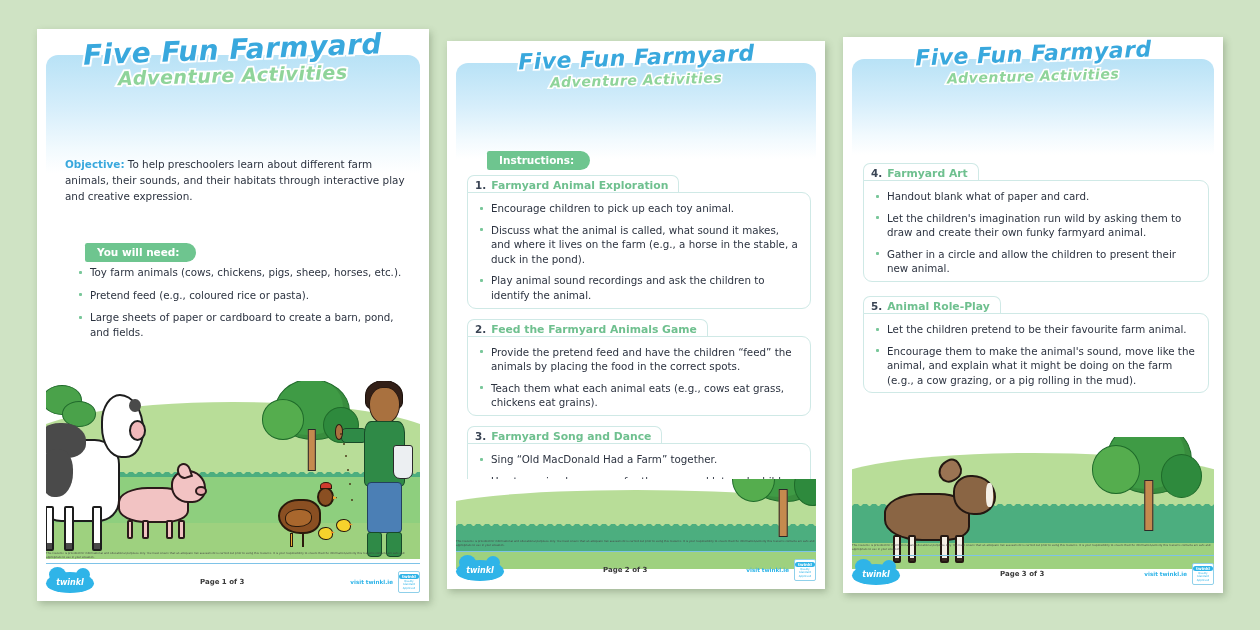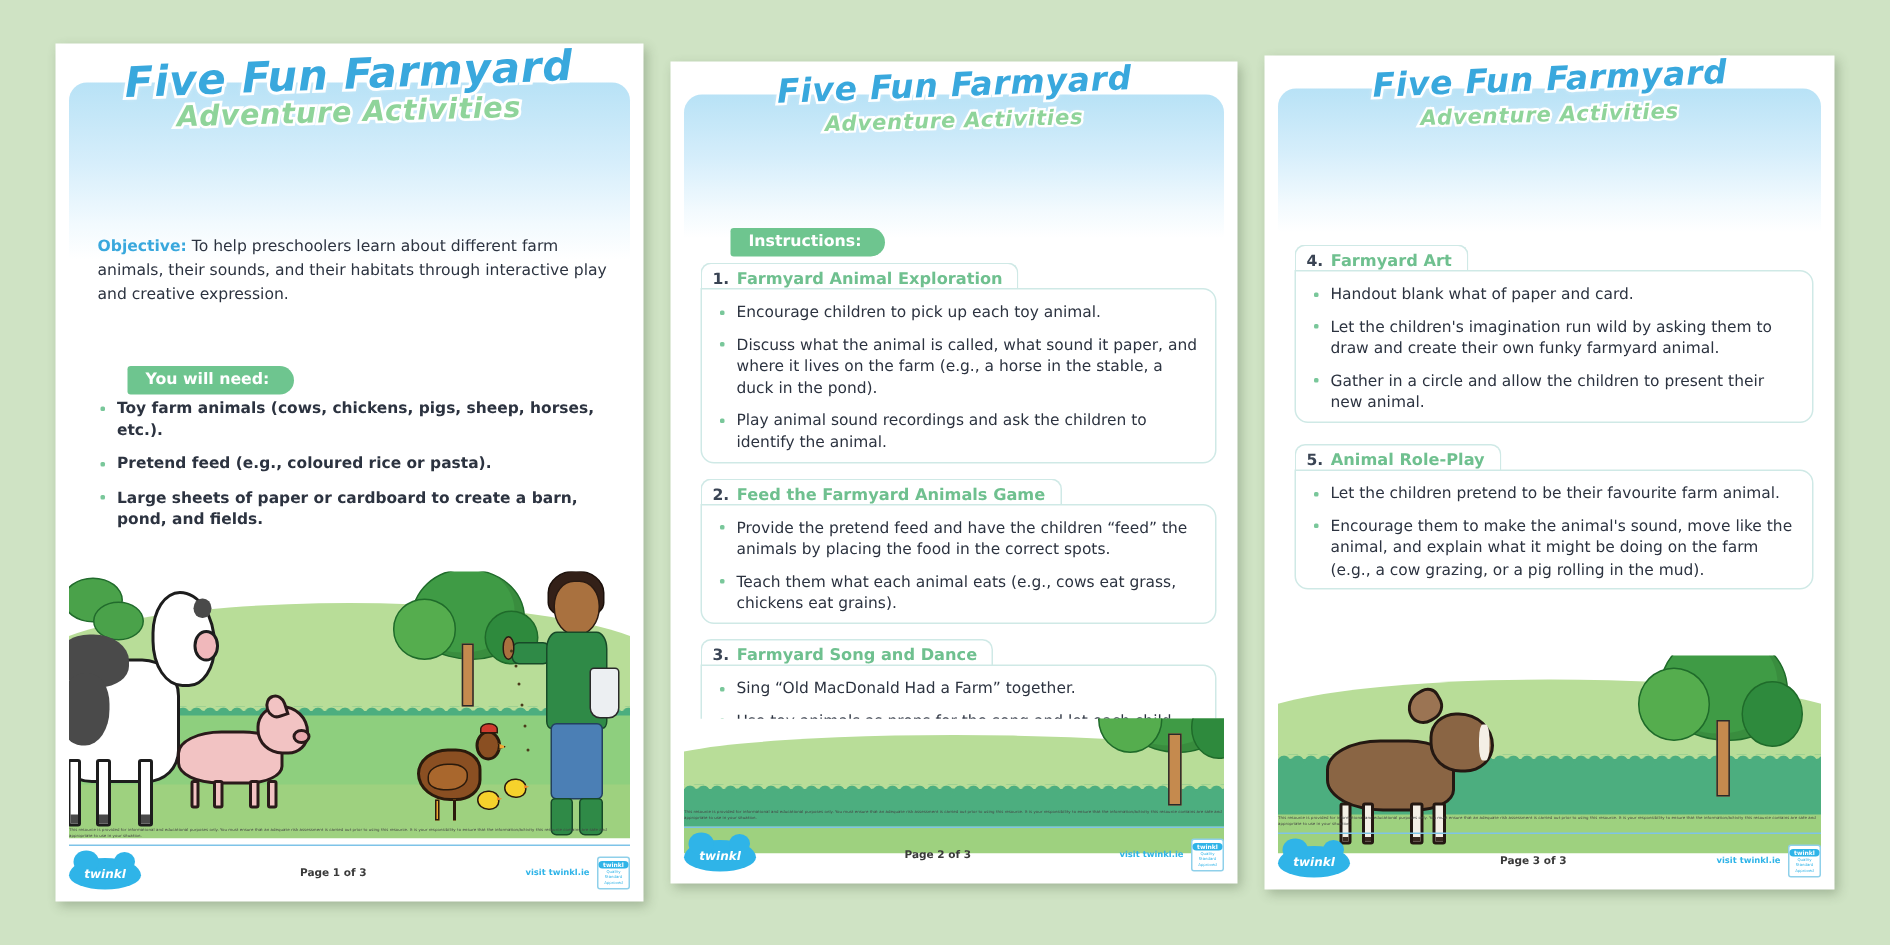--- a/index.html
+++ b/index.html
@@ -398,21 +398,21 @@
     </div>
 
     <div class="body-area objective">
       <span class="lbl">Objective:</span><span> To help preschoolers learn about different farm animals, their sounds, and their habitats through interactive play and creative expression.</span>
     </div>
 
     <div class="pill-row" style="left:28px; top:212px;">
       <span class="pill">You will need:</span>
     </div>
 
-    <ul class="bullets" style="position:absolute; left:28px; right:22px; top:236px;font-weight:bold;">
+    <ul class="bullets" style="position:absolute; left:40px; right:22px; top:236px;">
       <li>Toy farm animals (cows, chickens, pigs, sheep, horses, etc.).</li>
       <li>Pretend feed (e.g., coloured rice or pasta).</li>
       <li>Large sheets of paper or cardboard to create a barn, pond, and fields.</li>
     </ul>
 
     <div class="scene">
       <div class="sky"></div>
       <div class="hill-far"></div>
       <div class="hedge"></div>
       <div class="field-mid"></div>
@@ -529,21 +529,21 @@
     <div style="position:absolute; left:20px; right:14px; top:134px;">
 
       <div class="step">
         <div class="step-head">
           <span class="step-num">1.</span>
           <span class="step-title">Farmyard Animal Exploration</span>
         </div>
         <div class="step-body">
           <ul class="bullets">
             <li>Encourage children to pick up each toy animal.</li>
-            <li>Discuss what the animal is called, what sound it paper, and where it lives on the farm (e.g., a horse in the stable, a duck in the pond).</li>
+            <li>Discuss what the animal is called, what sound it makes, and where it lives on the farm (e.g., a horse in the stable, a duck in the pond).</li>
             <li>Play animal sound recordings and ask the children to identify the animal.</li>
           </ul>
         </div>
       </div>
 
       <div class="step" style="margin-top:10px;">
         <div class="step-head">
           <span class="step-num">2.</span>
           <span class="step-title">Feed the Farmyard Animals Game</span>
         </div>

